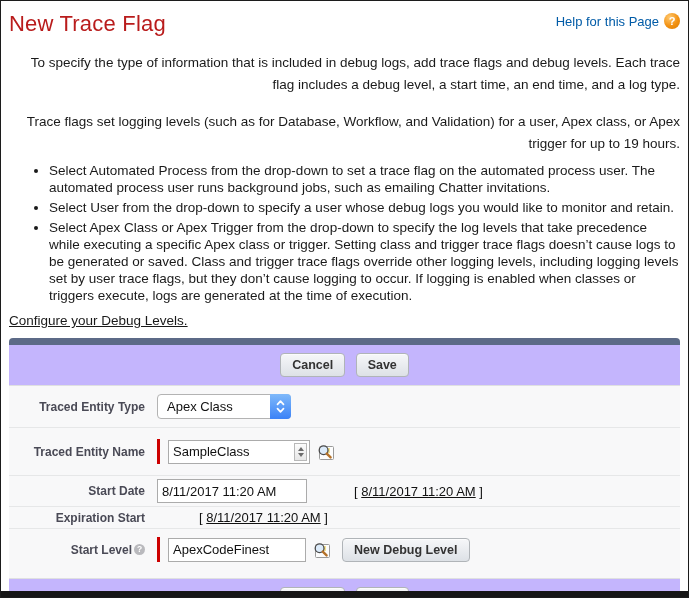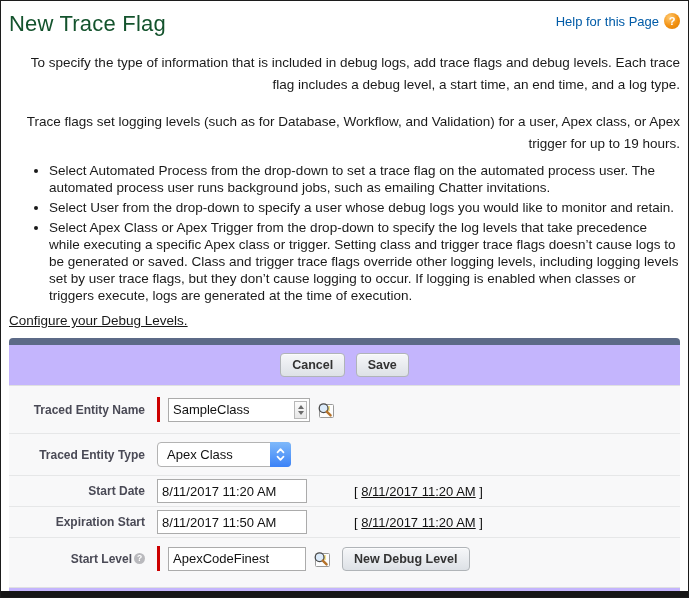--- a/index.html
+++ b/index.html
@@ -4,21 +4,21 @@
 <style>
   html,body { margin:0; padding:0; background:#e9e9e9; font-family:"Liberation Sans", sans-serif; }
   .screen {
     width:689px; height:598px; box-sizing:border-box; position:relative;
     background:#fff; border:1px solid #1c1c1c; overflow:hidden;
   }
   .content { padding:4px 8px 0 8px; }
 
   
   .header-row { display:flex; justify-content:space-between; align-items:flex-start; }
-  .page-title { font-size:22px; font-weight:400; color:#14532d; margin:6px 0 0 0; letter-spacing:0.2px; }
+  .page-title { font-size:22px; font-weight:400; color:#b91c1c; margin:6px 0 0 0; letter-spacing:0.2px; }
   .help-link { margin-top:8px; display:flex; align-items:flex-end; gap:5px; color:#015BA7; font-size:13px; text-decoration:none; cursor:pointer; }
   .help-orb { width:16px; height:16px; border-radius:50%;
     background:radial-gradient(circle at 35% 28%, #ffc86f 0%, #f29111 55%, #d97a00 100%);
     color:#fff; font-weight:bold; font-size:11px; line-height:16px; text-align:center; }
 
   
   .desc { font-size:13.5px; line-height:22px; color:#1a1a1a; margin:15px 0 0 0;text-align:right; }
   .notes { margin:7px 0 0 16px; padding-left:24px; font-size:13.5px; line-height:17px; color:#1a1a1a; }
   .notes li { margin:0 0 3px 0; }
   .configure-link { display:inline-block; margin:6px 0 8px 0; font-size:13.5px; color:#1a1a1a; text-decoration:underline; cursor:pointer; }
@@ -94,20 +94,35 @@
     <div class="form-panel">
       <div class="panel-topbar"></div>
 
       <div class="btn-row top">
         <button class="btn">Cancel</button>
         <button class="btn">Save</button>
       </div>
 
       <div class="form-body">
 
+        <div class="form-row">
+          <div class="label-col">Traced Entity Type</div>
+          <div class="ctrl-col">
+            <div class="mac-select">
+              <span>Apex Class</span>
+              <span class="mac-cap">
+                <svg width="9" height="15" viewBox="0 0 9 15">
+                  <path d="M1.5 5.4 L4.5 2.2 L7.5 5.4" fill="none" stroke="#fff" stroke-width="1.7" stroke-linecap="round" stroke-linejoin="round"></path>
+                  <path d="M1.5 9.6 L4.5 12.8 L7.5 9.6" fill="none" stroke="#fff" stroke-width="1.7" stroke-linecap="round" stroke-linejoin="round"></path>
+                </svg>
+              </span>
+            </div>
+          </div>
+        </div>
+
         <div class="form-row tall">
           <div class="label-col">Traced Entity Name</div>
           <div class="ctrl-col">
             <span class="req-bar"></span>
             <span class="combo-wrap">
               <input class="text-input" type="text" value="SampleClass" style="">
               <span class="stepper">
                 <span class="tri-up"></span>
                   <span class="tri-down"></span>
               </span>
@@ -116,47 +131,31 @@
               <svg width="20" height="19" viewBox="0 0 20 19">
                 <rect x="4.5" y="4.5" width="14" height="13" rx="1" fill="#fdfdfd" stroke="#9a9a9a"></rect>
                 <rect x="6" y="6" width="9" height="5" fill="#f6e392"></rect>
                 <circle cx="8.6" cy="8.3" r="4.4" fill="#dcebfa" stroke="#4a4a4a" stroke-width="1.3"></circle>
                 <line x1="11.8" y1="11.6" x2="15.6" y2="15.4" stroke="#b5722a" stroke-width="2.4" stroke-linecap="round"></line>
               </svg>
             </button>
           </div>
         </div>
 
-        <div class="form-row">
-          <div class="label-col">Traced Entity Type</div>
-          <div class="ctrl-col">
-            <div class="mac-select">
-              <span>Apex Class</span>
-              <span class="mac-cap">
-                <svg width="9" height="15" viewBox="0 0 9 15">
-                  <path d="M1.5 5.4 L4.5 2.2 L7.5 5.4" fill="none" stroke="#fff" stroke-width="1.7" stroke-linecap="round" stroke-linejoin="round"></path>
-                  <path d="M1.5 9.6 L4.5 12.8 L7.5 9.6" fill="none" stroke="#fff" stroke-width="1.7" stroke-linecap="round" stroke-linejoin="round"></path>
-                </svg>
-              </span>
-            </div>
-          </div>
-        </div>
-
         <div class="form-row slim">
           <div class="label-col">Start Date</div>
           <div class="ctrl-col">
             <input class="text-input date-input" type="text" value="8/11/2017 11:20 AM" style="">
             <span class="date-text"><span>[ </span><a>8/11/2017 11:20 AM</a><span> ]</span></span>
           </div>
         </div>
 
         <div class="form-row slim">
           <div class="label-col">Expiration Start</div>
           <div class="ctrl-col">
-            <input class="text-input date-input" type="text" value="8/11/2017 11:50 AM" style="">
             <span class="date-text"><span>[ </span><a>8/11/2017 11:20 AM</a><span> ]</span></span>
           </div>
         </div>
 
         <div class="form-row last">
           <div class="label-col"><span>Start Level</span><span class="mini-help">?</span></div>
           <div class="ctrl-col">
             <span class="req-bar"></span>
             <input class="text-input" type="text" style="width: 128px;" value="ApexCodeFinest">
             <button class="lookup-btn">

